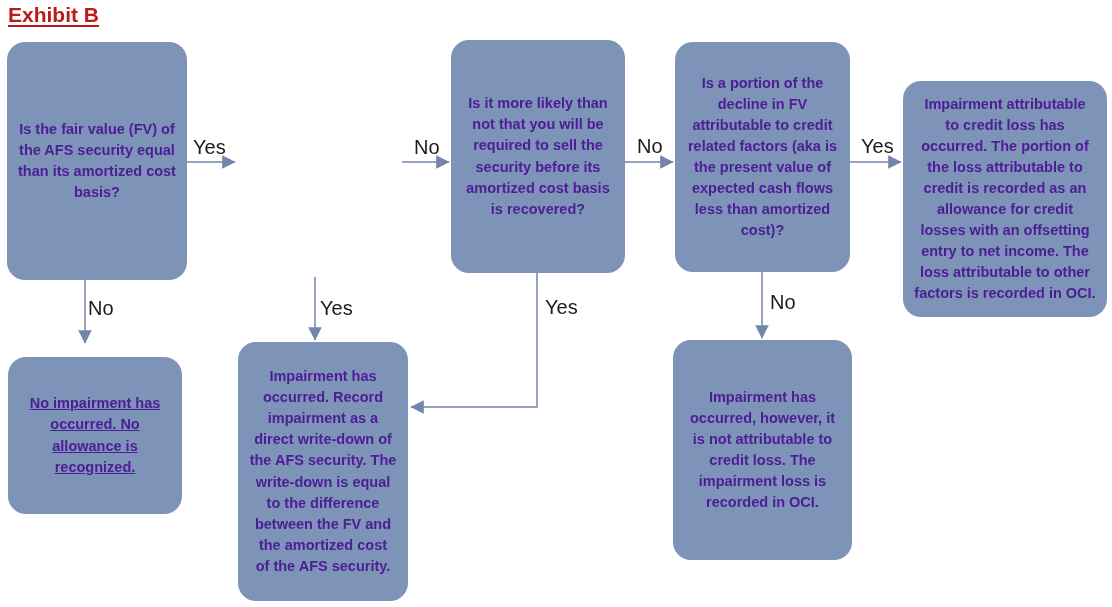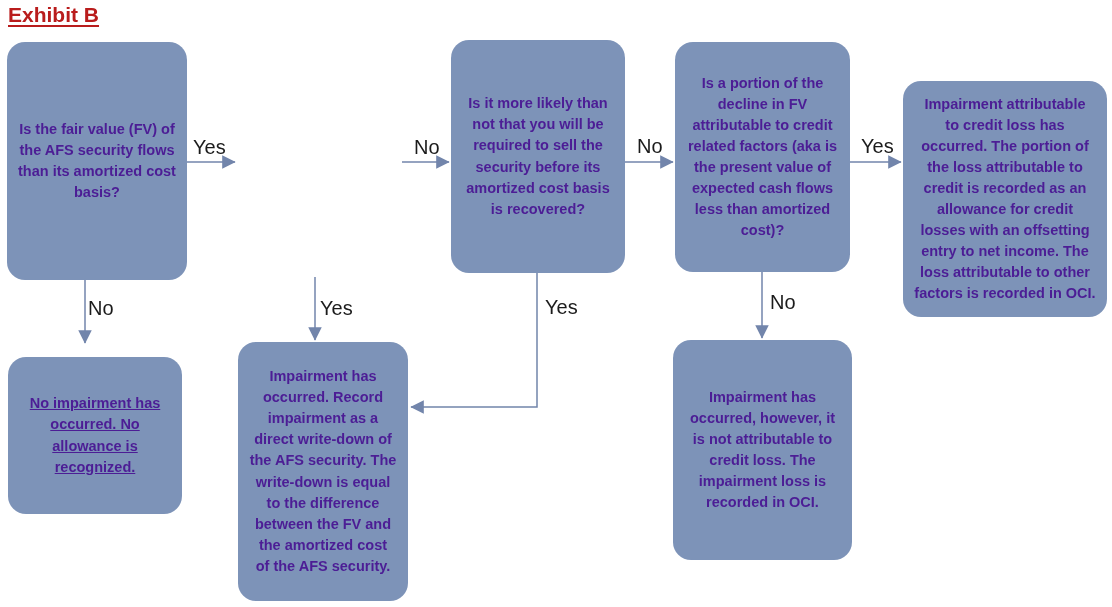--- a/index.html
+++ b/index.html
@@ -67,21 +67,21 @@
     <line x1="625" y1="162" x2="673" y2="162" stroke="#7285AB" stroke-width="1.5" marker-end="url(#arrow)"></line>
     <line x1="850" y1="162" x2="901" y2="162" stroke="#7285AB" stroke-width="1.5" marker-end="url(#arrow)"></line>
     <line x1="85" y1="280" x2="85" y2="343" stroke="#7285AB" stroke-width="1.5" marker-end="url(#arrow)"></line>
     <line x1="315" y1="277" x2="315" y2="340" stroke="#7285AB" stroke-width="1.5" marker-end="url(#arrow)"></line>
     <polyline points="537,273 537,407 411,407" fill="none" stroke="#7285AB" stroke-width="1.5" marker-end="url(#arrow)"></polyline>
     <line x1="762" y1="272" x2="762" y2="338" stroke="#7285AB" stroke-width="1.5" marker-end="url(#arrow)"></line>
   </svg>
 
   <div class="node n1">
     <span>Is the fair value (FV) of
-the AFS security flows
+the AFS security equal
 than its amortized cost
 basis?</span>
   </div>
   <div class="node n3">
     <span>Is it more likely than
 not that you will be
 required to sell the
 security before its
 amortized cost basis
 is recovered?</span>

